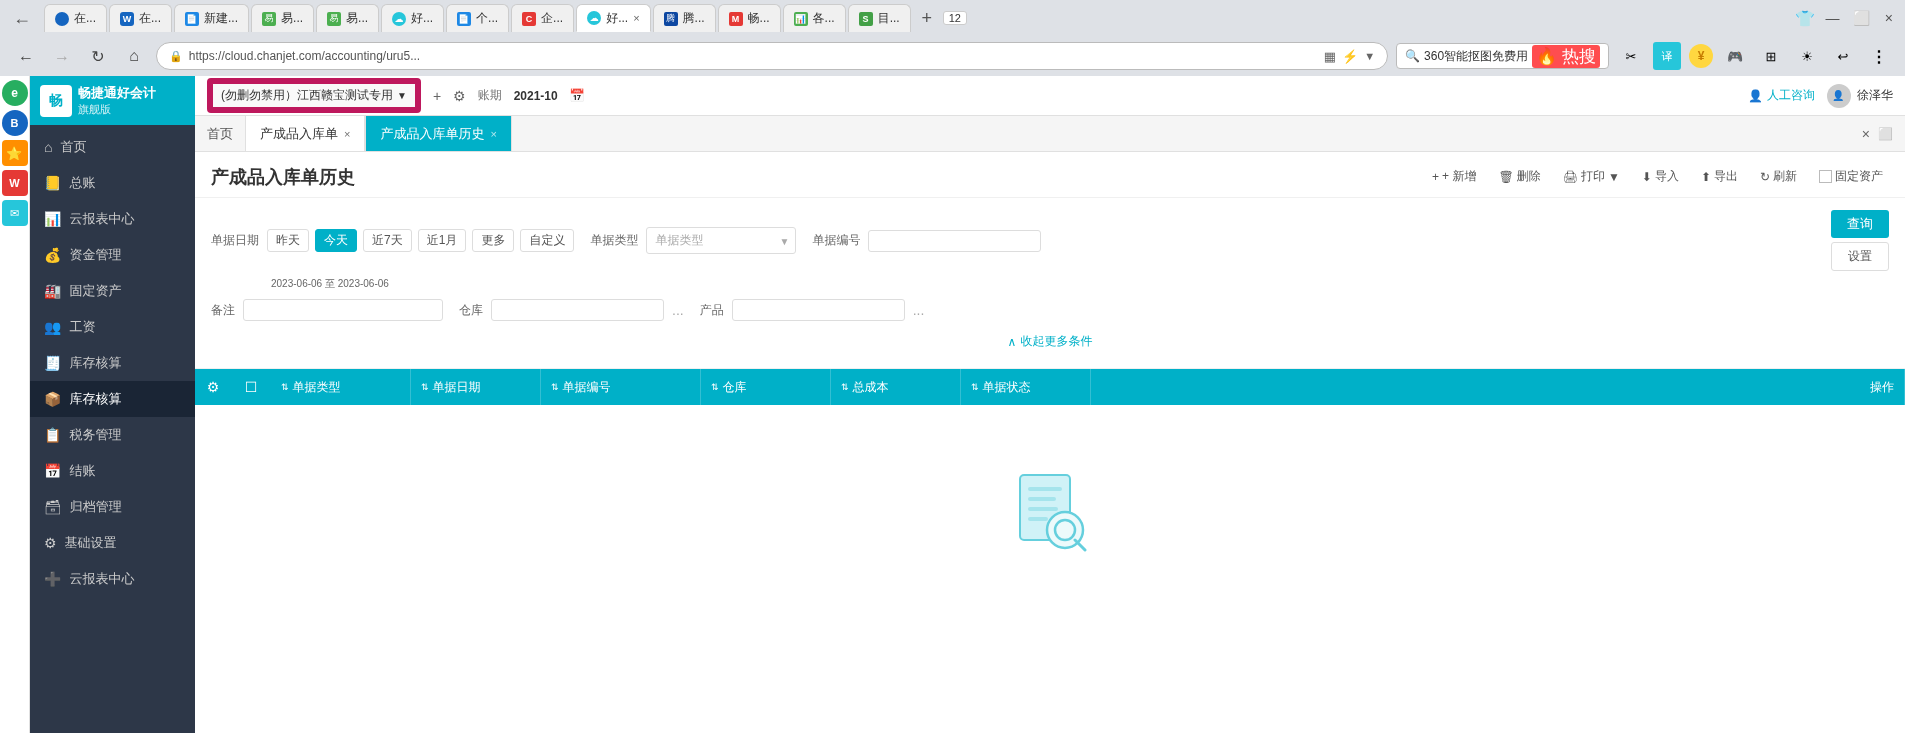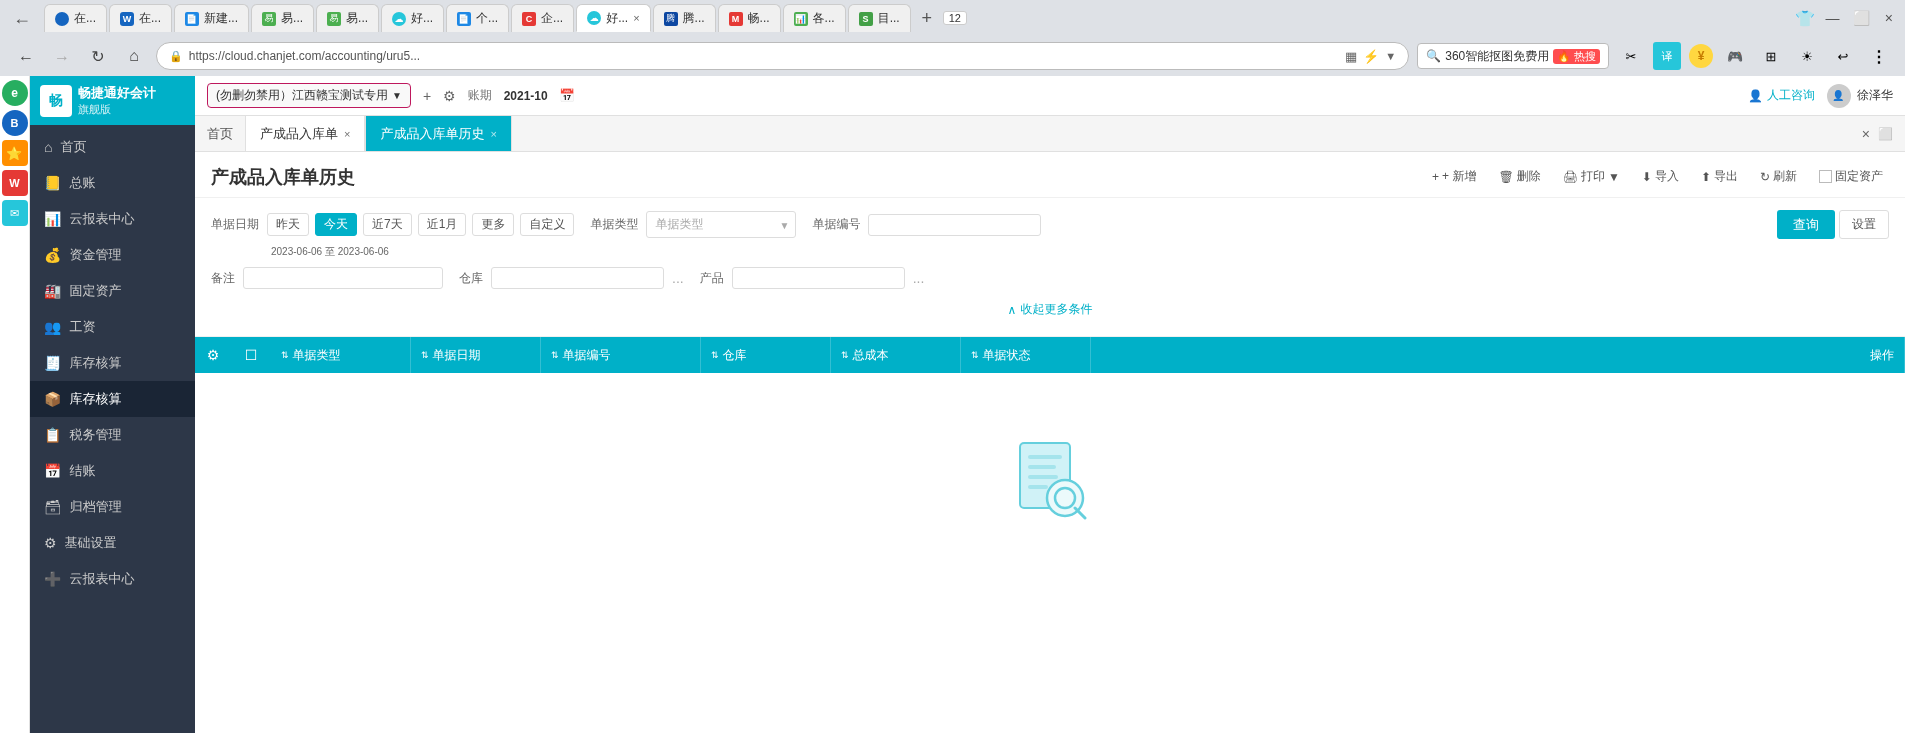--- a/index.html
+++ b/index.html
@@ -10,21 +10,21 @@
     .tab-bar { display: flex; align-items: center; height: 36px; background: #dee1e6; padding: 0 8px; gap: 2px; }
 
     .address-bar { display: flex; align-items: center; height: 40px; background: #dee1e6; padding: 0 12px; gap: 8px; }
     .nav-btn { width: 28px; height: 28px; display: flex; align-items: center; justify-content: center; cursor: pointer; color: #444; font-size: 16px; border-radius: 50%; }
     .nav-btn.disabled { color: #aaa; cursor: default; }
     .url-bar { flex: 1; height: 28px; background: #fff; border: 1px solid #bbb; border-radius: 14px; display: flex; align-items: center; padding: 0 12px; gap: 6px; font-size: 12px; color: #333; }
     .url-icon { color: #4CAF50; font-size: 11px; }
     .url-text { flex: 1; overflow: hidden; text-overflow: ellipsis; white-space: nowrap; color: #555; }
     .ext-btn { width: 28px; height: 28px; display: flex; align-items: center; justify-content: center; cursor: pointer; border-radius: 4px; font-size: 13px; }
     .search-box { display: flex; align-items: center; background: #fff; border: 1px solid #bbb; border-radius: 4px; height: 26px; padding: 0 8px; gap: 4px; font-size: 12px; }
-    .hot-badge { background: #ff4d4f; color: #fff; border-radius: 3px; padding: 0 4px; font-size: 11px; }
+    .hot-badge { background: #ff4d4f; color: #fff; border-radius: 3px; padding: 0 4px; font-size: 17px; }
 
     
     .app-container { display: flex; height: calc(733px - 76px); }
 
     
     .icon-bar { width: 30px; background: #fff; display: flex; flex-direction: column; align-items: center; padding: 4px 0; gap: 4px; border-right: 1px solid #e0e0e0; }
     .icon-bar-item { width: 26px; height: 26px; display: flex; align-items: center; justify-content: center; cursor: pointer; border-radius: 4px; font-size: 14px; }
 
     
     .sidebar { width: 165px; background: #2d3748; display: flex; flex-direction: column; }
@@ -35,21 +35,21 @@
     .sidebar-nav { flex: 1; overflow-y: auto; padding: 4px 0; }
     .sidebar-item { display: flex; align-items: center; gap: 8px; padding: 9px 14px; color: #ccc; cursor: pointer; font-size: 13px; }
     .sidebar-item.active { background: #1a2535; color: #fff; }
     .sidebar-item-icon { font-size: 14px; flex-shrink: 0; }
 
     
     .main-content { flex: 1; display: flex; flex-direction: column; overflow: hidden; }
 
     
     .top-bar { height: 40px; background: #fff; border-bottom: 1px solid #e0e0e0; display: flex; align-items: center; padding: 0 12px; gap: 12px; }
-    .company-select { display: flex; align-items: center; gap: 4px; border: 1px solid #be185d; border-radius: 4px; padding: 3px 8px; cursor: pointer; font-size: 12px; color: #333; background: #f9f9f9; }
+    .company-select { display: flex; align-items: center; gap: 4px; border: 6px solid #be185d; border-radius: 4px; padding: 3px 8px; cursor: pointer; font-size: 12px; color: #333; background: #f9f9f9; }
     .period-label { font-size: 12px; color: #737373; }
     .period-value { font-size: 12px; color: #333; font-weight: bold; }
     .top-bar-right { margin-left: auto; display: flex; align-items: center; gap: 12px; }
     .user-service { display: flex; align-items: center; gap: 4px; font-size: 12px; color: #00b0c8; cursor: pointer; }
     .user-name { font-size: 12px; color: #333; cursor: pointer; }
     .user-avatar { width: 24px; height: 24px; border-radius: 50%; background: #ccc; display: flex; align-items: center; justify-content: center; font-size: 11px; color: #fff; overflow: hidden; }
 
     
     .breadcrumb-area { background: #f5f5f5; border-bottom: 1px solid #e0e0e0; display: flex; align-items: center; padding: 0 0; height: 36px; }
     .breadcrumb-home { padding: 0 12px; font-size: 13px; color: #555; cursor: pointer; height: 100%; display: flex; align-items: center; }
@@ -397,21 +397,21 @@
             <span class="filter-label">单据类型</span>
             <div class="filter-select" style="min-width:150px;border:1px solid #ddd;border-radius:3px;padding:4px 24px 4px 8px;font-size:12px;color:#aaa;position:relative;">
               <span>单据类型</span>
               <span style="position:absolute;right:6px;top:50%;transform:translateY(-50%);font-size:10px;color:#aaa;">▼</span>
             </div>
           </div>
           <div class="filter-field">
             <span class="filter-label">单据编号</span>
             <input class="filter-input" type="text" style="min-width: 160px;">
           </div>
-          <div style="display:flex;flex-direction:row;gap:4px;margin-left:auto;">
+          <div style="display:flex;flex-direction:column;gap:4px;margin-left:auto;">
             <button class="query-btn">查询</button>
             <button class="setting-btn">设置</button>
           </div>
         </div>
 
         <div style="margin-left:60px;margin-top:-6px;margin-bottom:8px;">
           <span class="date-range">2023-06-06 至 2023-06-06</span>
         </div>
 
         <div class="filter-row" style="margin-bottom:6px;">

